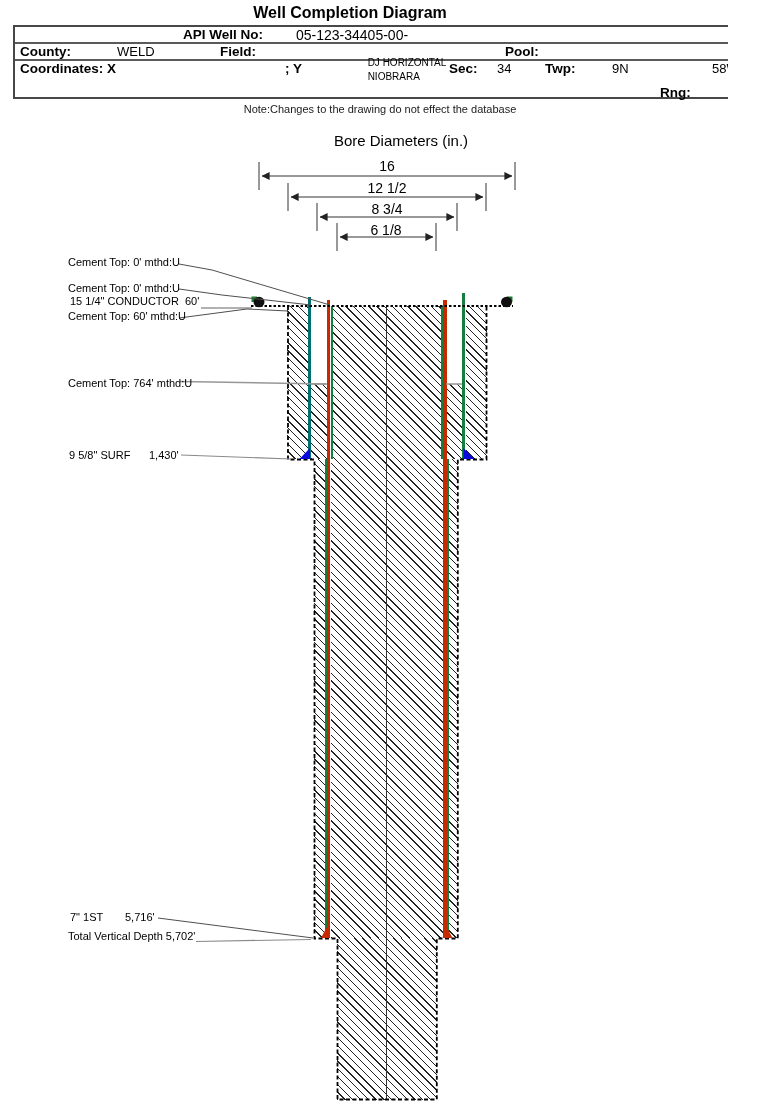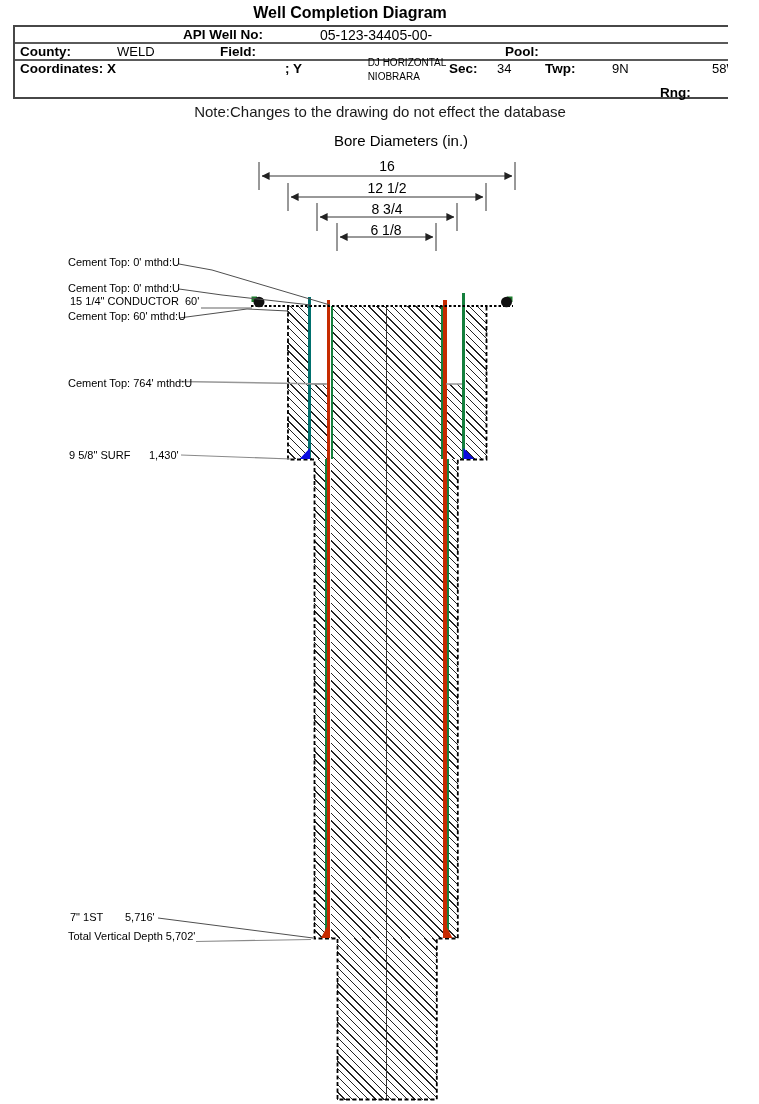--- a/index.html
+++ b/index.html
@@ -4,21 +4,21 @@
 <style>
   html,body{margin:0;padding:0;background:#fff;}
   .page{position:relative;width:728px;height:1104px;background:#fff;overflow:hidden;
         font-family:"Liberation Sans",sans-serif;color:#000;border-radius:24px;}
   .abs{position:absolute;}
   .ctr{transform:translateX(-50%);white-space:nowrap;}
   .title{font-size:16px;font-weight:bold;}
   .bore-title{font-size:15px;}
   .dim-label{font-size:14px;}
   .ann{font-size:11px;white-space:pre;}
-  .note{font-size:15px;color:#1a1a1a;}
+  .note{font-size:11px;color:#1a1a1a;}
   
   .hdr{position:absolute;left:13px;top:25px;width:737px;height:70px;
        border:2px solid #474747;box-sizing:content-box;background:#fff;}
   .hrow{position:relative;width:100%;box-sizing:border-box;}
   .hrow + .hrow{border-top:2px solid #5a5a5a;}
   .hrow span{position:absolute;top:50%;transform:translateY(-52%);white-space:pre;}
   .lbl{font-weight:bold;font-size:13.5px;}
   .val{font-size:13px;}
   .apival{font-size:14px;}
   .fieldval{position:absolute;left:392px;top:29px;transform:translateX(-50%);
@@ -33,21 +33,21 @@
 </head>
 <body>
 
 <div class="page">
 
   <div class="abs ctr title txt" style="left:350px;top:4px;">Well Completion Diagram</div>
 
   <div class="hdr">
     <div class="hrow" style="height:15px;">
       <span class="lbl" style="left:168px;">API Well No:</span>
-      <span class="apival" style="left:281px;margin-left:24px;">05-123-34405-00-</span>
+      <span class="apival" style="left:281px;">05-123-34405-00-</span>
     </div>
     <div class="hrow" style="height:17px;">
       <span class="lbl" style="left:5px;">County:</span>
       <span class="val" style="left:102px;">WELD</span>
       <span class="lbl" style="left:205px;">Field:</span>
       <span class="lbl" style="left:490px;">Pool:</span>
     </div>
     <div class="hrow" style="height:18px;">
       <span class="lbl" style="left:5px;">Coordinates: X</span>
       <span class="lbl" style="left:270px;">; Y</span>

